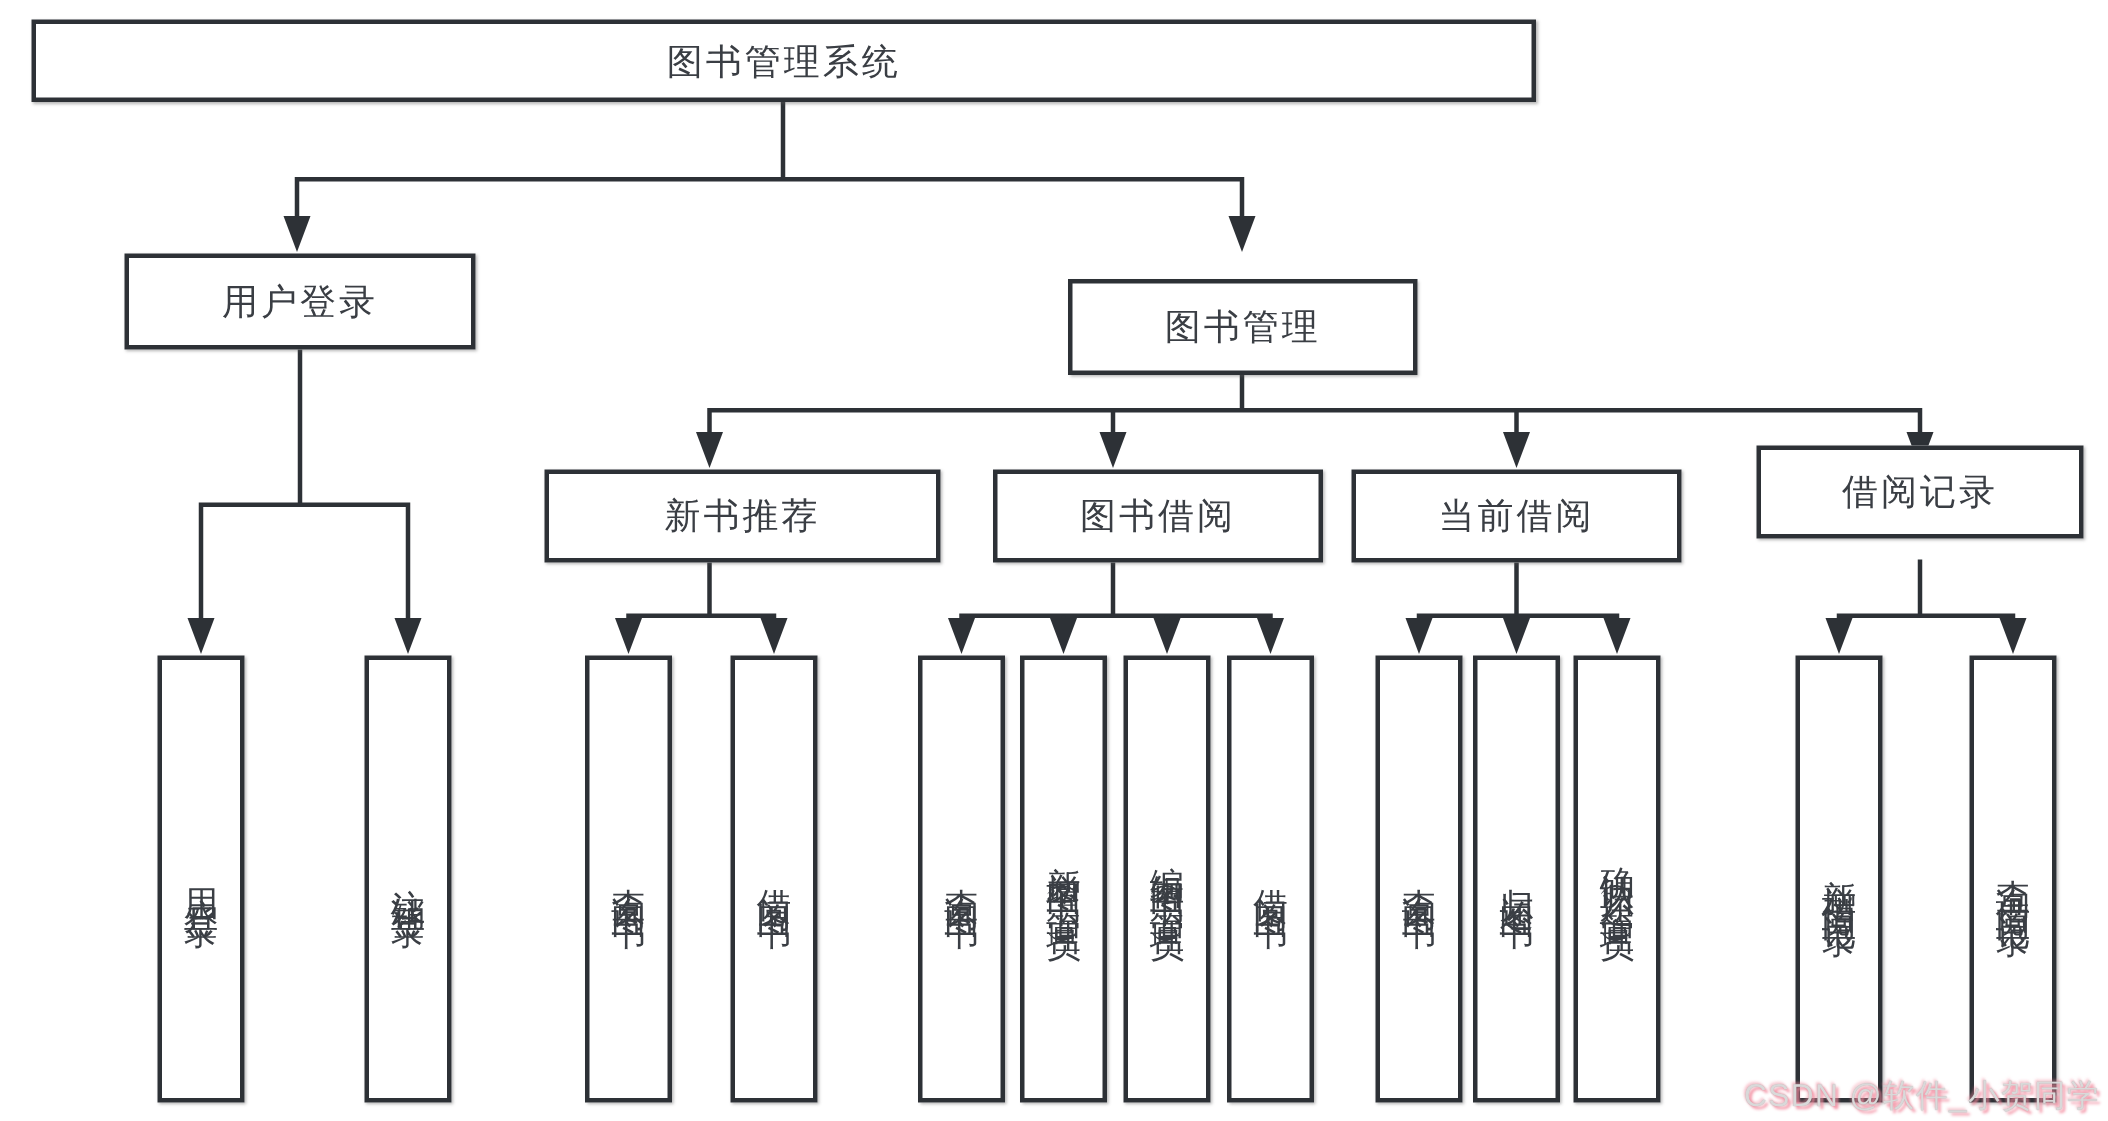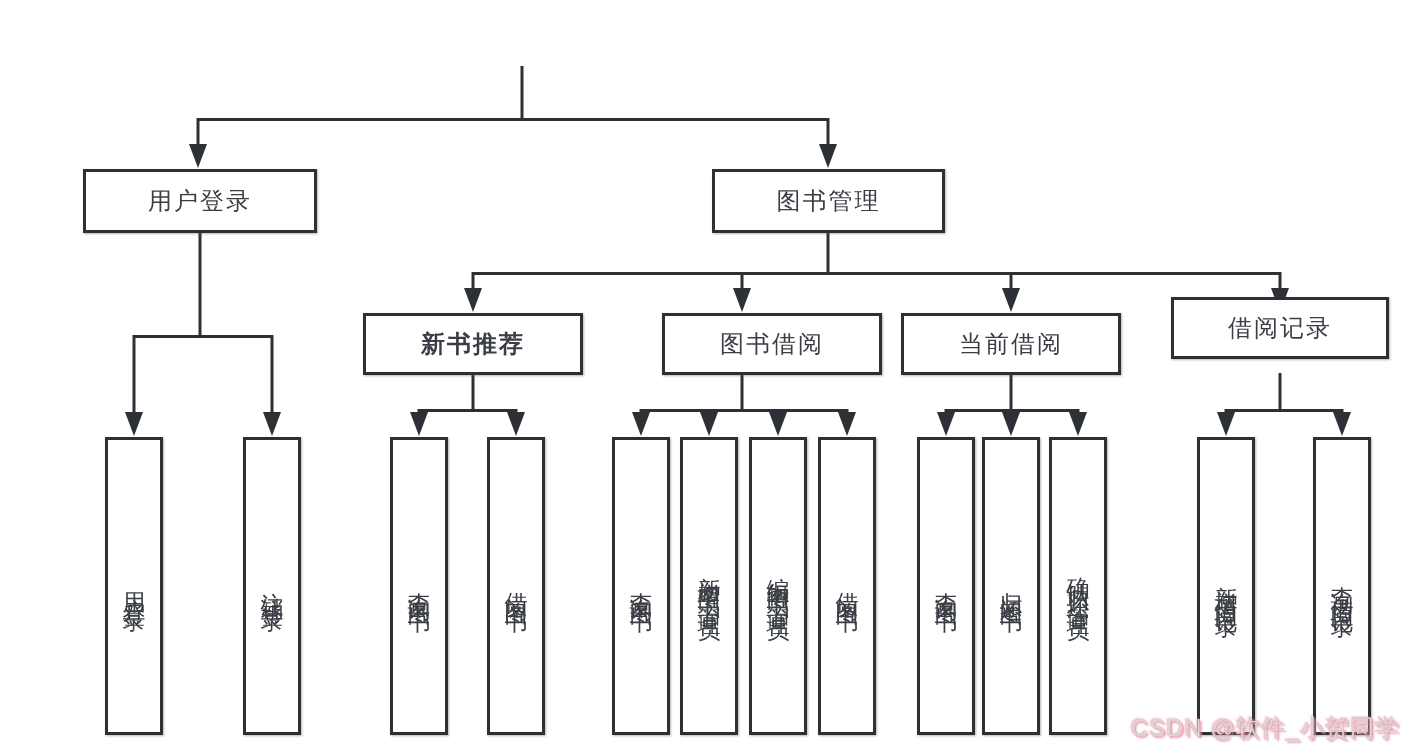--- a/index.html
+++ b/index.html
@@ -58,21 +58,21 @@
     writing-mode: vertical-rl;
     text-orientation: upright;
     letter-spacing: 6px;
     line-height: 1;
     white-space: nowrap;
   }
   .watermark {
     position: absolute;
     right: 5px;
     bottom: 3px;
-    font-size: 24px;
+    font-size: 21px;
     letter-spacing: 1px;
     color: #d9d9d9;
     text-shadow: 2px 2px 2px rgba(242,136,156,0.95), -1px -1px 2px rgba(242,136,156,0.55), 0 0 1px rgba(150,150,150,0.9);
     z-index: 5;
   }
 </style>
 </head>
 <body>
 
 <div class="stage">
@@ -125,29 +125,32 @@
       <polygon points="769,412 787,412 778,436"></polygon>
       <polygon points="838,412 856,412 847,436"></polygon>
       <polygon points="937,412 955,412 946,436"></polygon>
       <polygon points="1002,412 1020,412 1011,436"></polygon>
       <polygon points="1069,412 1087,412 1078,436"></polygon>
       <polygon points="1217,412 1235,412 1226,436"></polygon>
       <polygon points="1333,412 1351,412 1342,436"></polygon>
     </g>
   </svg>
 
+  <div class="node" style="left:21px; top:13px; width:1003px; height:55px;">
+    <span>图书管理系统</span>
+  </div>
 
   <div class="node" style="left:83px; top:169px; width:234px; height:64px;">
     <span>用户登录</span>
   </div>
-  <div class="node" style="left:712px; top:169px; width:233px; height:64px;">
+  <div class="node" style="left:712px; top:186px; width:233px; height:64px;">
     <span>图书管理</span>
   </div>
 
-  <div class="node" style="left:363px; top:313px; width:220px; height:62px;font-weight:bold;">
+  <div class="node" style="left:363px; top:313px; width:264px; height:62px;">
     <span>新书推荐</span>
   </div>
   <div class="node" style="left:662px; top:313px; width:220px; height:62px;">
     <span>图书借阅</span>
   </div>
   <div class="node" style="left:901px; top:313px; width:220px; height:62px;align-items:center;">
     <span>当前借阅</span>
   </div>
   <div class="node" style="left:1171px; top:297px; width:218px; height:62px;">
     <span>借阅记录</span>

